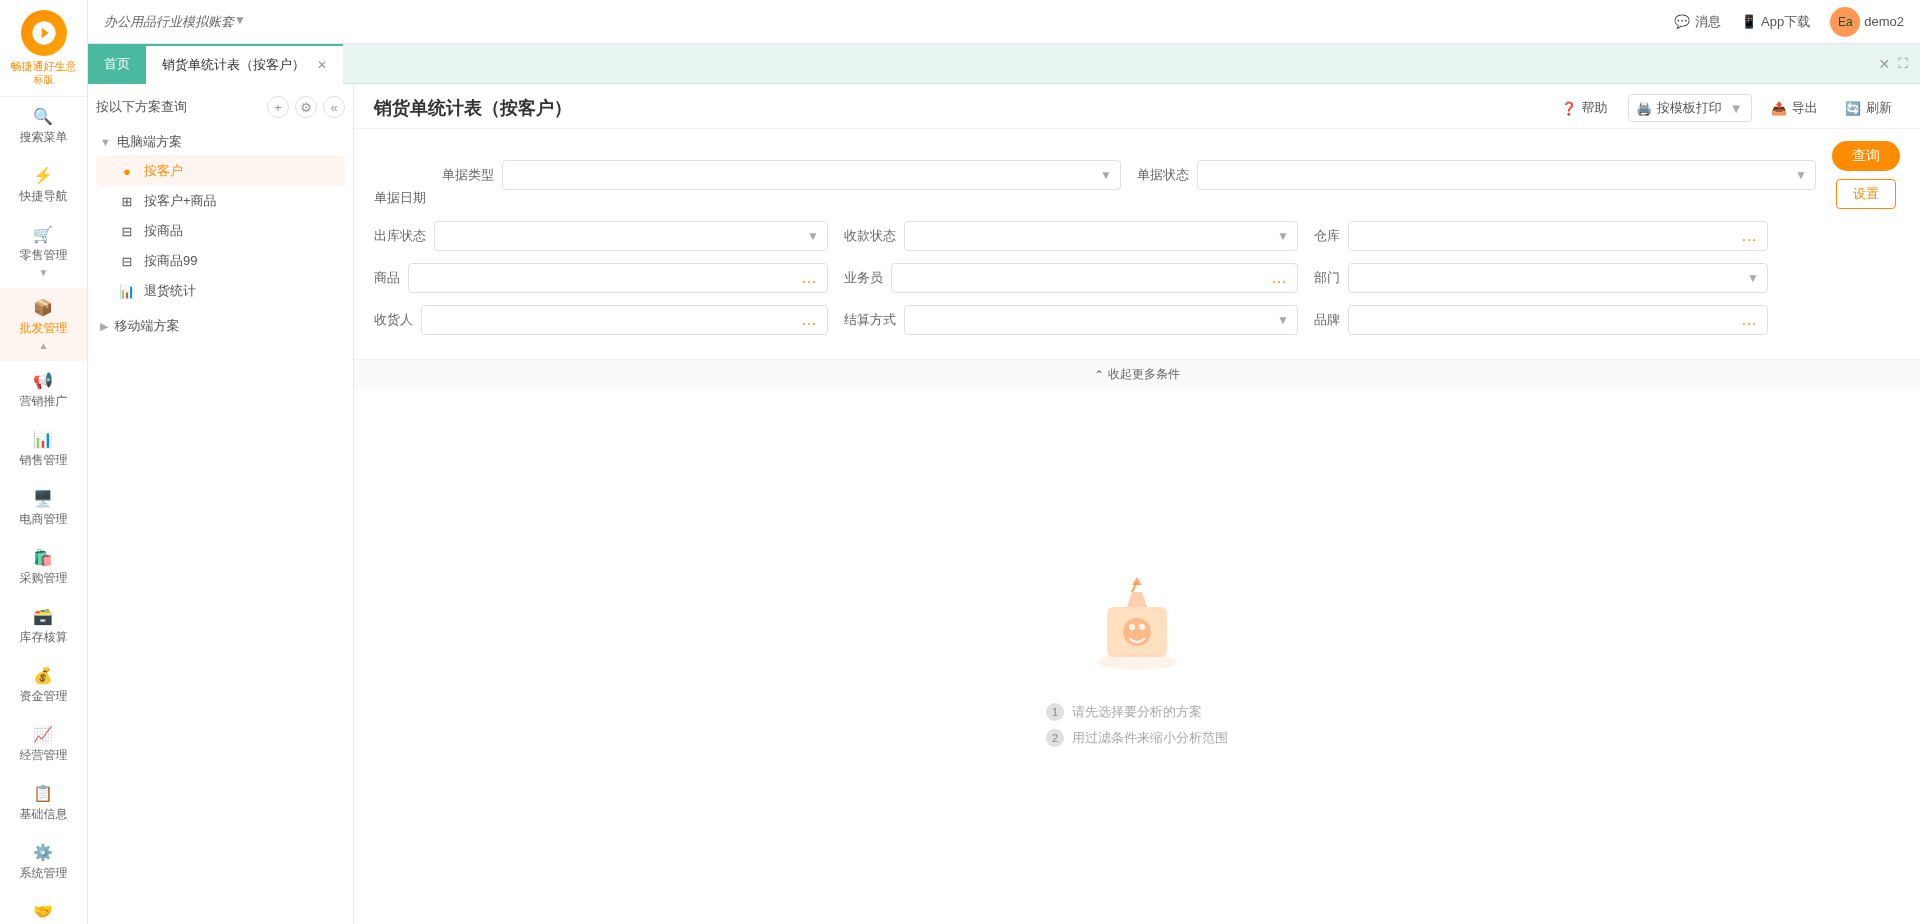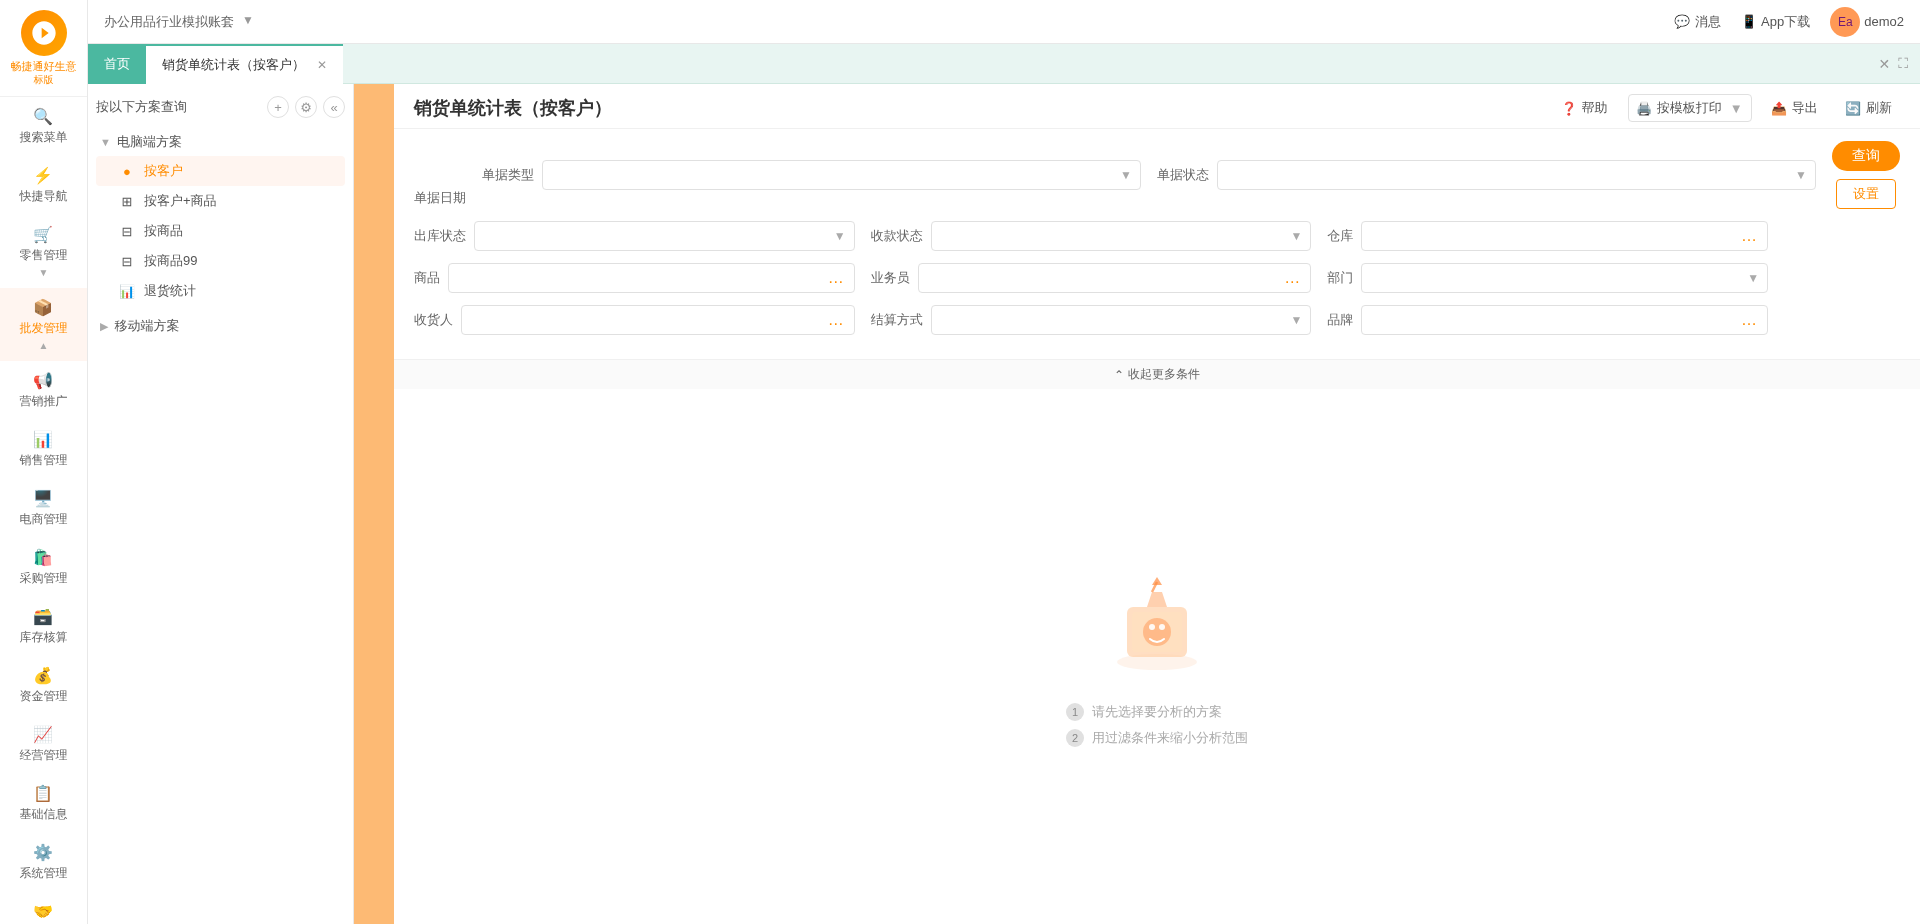--- a/index.html
+++ b/index.html
@@ -15,38 +15,38 @@
     .sidebar-item { width: 100%; padding: 10px 4px; display: flex; flex-direction: column; align-items: center; cursor: pointer; color: #666; font-size: 12px; gap: 3px; }
     .sidebar-item.active { background: #fff5f0; color: #ff8c00; }
     .sidebar-item .icon { font-size: 16px; }
     .sidebar-item .arrow { font-size: 10px; color: #aaa; }
 
     
     .main { flex: 1; display: flex; flex-direction: column; overflow: hidden; }
 
     
     .top-header { height: 44px; background: #fff; display: flex; align-items: center; justify-content: space-between; padding: 0 16px; border-bottom: 1px solid #e8e8e8; flex-shrink: 0; }
-    .header-left { display: flex; align-items: flex-start; gap: 8px; color: #666; font-size: 13px; }
+    .header-left { display: flex; align-items: flex-start; color: #666; font-size: 13px; font-style: italic; }
     .header-left span { cursor: pointer; }
     .header-dropdown { color: #999; font-size: 12px; cursor: pointer; }
     .header-right { display: flex; align-items: center; gap: 20px; font-size: 13px; color: #555; }
     .header-right .item { display: flex; align-items: center; gap: 4px; cursor: pointer; }
-    .avatar { width: 30px; height: 30px; background: #ff9955; border-radius: 50%; display: flex; align-items: center; justify-content: center; color: #701a75; font-size: 12px; text-align: right; }
+    .avatar { width: 30px; height: 30px; background: #ff9955; border-radius: 50%; display: flex; align-items: center; justify-content: center; color: #14532d; font-size: 12px; text-align: right; }
 
     
     .tab-bar { height: 40px; background: #e8f5f2; display: flex; align-items: center; padding: 0 0; flex-shrink: 0; border-bottom: 1px solid #d0e8e0; }
     .tab { height: 40px; display: flex; align-items: center; padding: 0 16px; cursor: pointer; font-size: 13px; color: #555; background: transparent; gap: 8px; white-space: nowrap; }
     .tab.home { background: #4bb8a0; color: white; }
     .tab.active { background: #fff; color: #333; border-top: 2px solid #4bb8a0; }
     .tab .close-btn { font-size: 12px; color: #999; cursor: pointer; margin-left: 4px; }
     .tab-maximize { margin-left: auto; margin-right: 12px; display: flex; align-items: center; gap: 8px; }
     .tab-maximize span { cursor: pointer; color: #999; font-size: 14px; }
 
     
-    .content { flex: 1; display: flex; overflow: hidden; background: #fdba74; gap: 40px; }
+    .content { flex: 1; display: flex; overflow: hidden; background: #0c4a6e; }
 
     
     .left-panel { width: 266px; background: #fff; border-right: 1px solid #e8e8e8; padding: 12px 8px; flex-shrink: 0; }
     .left-panel-header { display: flex; align-items: center; justify-content: space-between; margin-bottom: 10px; }
     .left-panel-title { font-size: 13px; color: #555; font-weight: 500; }
     .left-panel-actions { display: flex; align-items: center; gap: 6px; }
     .panel-action-btn { width: 22px; height: 22px; border-radius: 50%; border: 1px solid #e0e0e0; display: flex; align-items: center; justify-content: center; cursor: pointer; color: #999; font-size: 13px; }
     .left-panel-content { font-size: 13px; }
     .plan-section { margin-bottom: 6px; }
     .plan-section-header { display: flex; align-items: center; gap: 6px; padding: 5px 4px; cursor: pointer; color: #555; }

